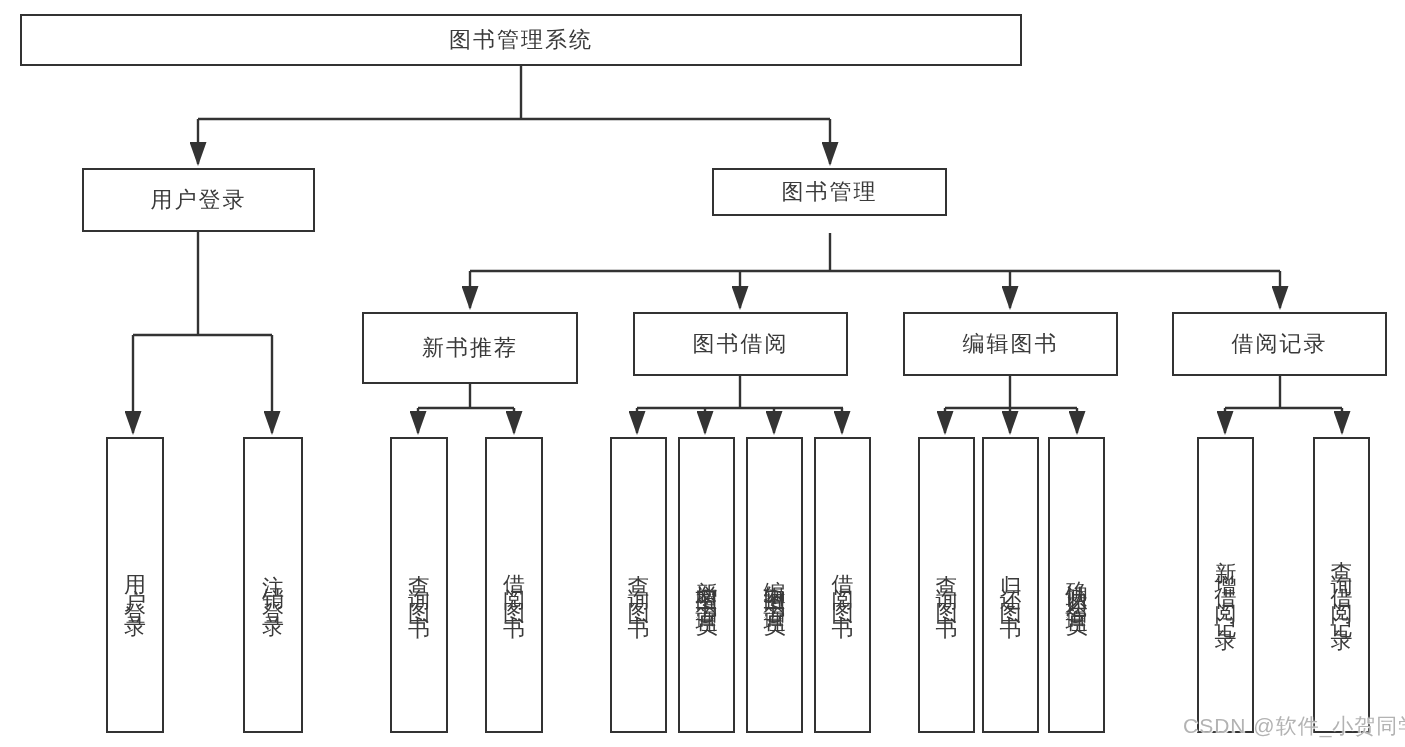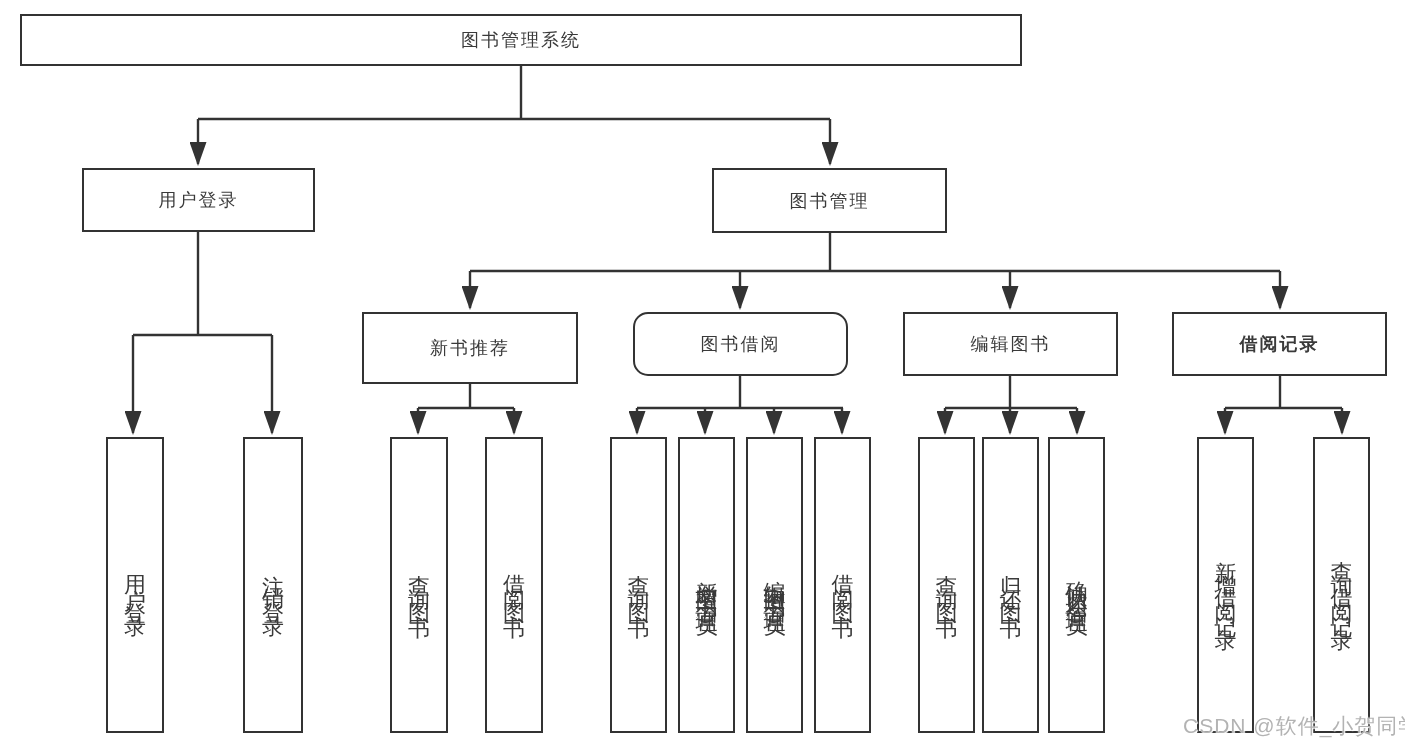--- a/index.html
+++ b/index.html
@@ -20,44 +20,44 @@
     position: absolute;
     box-sizing: border-box;
     border: 2px solid #333333;
     background: #ffffff;
     display: flex;
     align-items: center;
     justify-content: center;
     color: #3a3a3a;
   }
   .hnode {
-    font-size: 18px;
+    font-size: 22px;
     letter-spacing: 2px;
     white-space: nowrap;
   }
   .vnode {
     font-size: 22px;
   }
   .vnode .vtext {
     writing-mode: vertical-rl;
     text-orientation: upright;
     letter-spacing: 14px;
     line-height: 1;
   }
   .vnode .vtext.long {
     letter-spacing: 5px;
   }
   
   #n-root          { left: 20px;   top: 14px;  width: 1002px; height: 52px; }
   #n-user-login    { left: 82px;   top: 168px; width: 233px;  height: 64px; }
-  #n-book-mgmt     { left: 712px;  top: 168px; width: 235px;  height: 65px; text-align: center; }
+  #n-book-mgmt     { left: 712px;  top: 168px; width: 235px;  height: 48px; text-align: center; }
   #n-new-book      { left: 362px;  top: 312px; width: 216px;  height: 72px; }
-  #n-book-borrow   { left: 633px;  top: 312px; width: 215px;  height: 64px; border-radius: 15px; }
+  #n-book-borrow   { left: 633px;  top: 312px; width: 215px;  height: 64px; }
   #n-current-borrow{ left: 903px;  top: 312px; width: 215px;  height: 64px; }
-  #n-borrow-record { left: 1172px; top: 312px; width: 215px;  height: 64px; font-weight: bold; }
+  #n-borrow-record { left: 1172px; top: 312px; width: 215px;  height: 64px; }
   #n-leaf-login    { left: 106px;  top: 437px; width: 58px; height: 296px; }
   #n-leaf-logout   { left: 243px;  top: 437px; width: 60px; height: 296px; }
   #n-leaf-rec-query  { left: 390px; top: 437px; width: 58px; height: 296px; }
   #n-leaf-rec-borrow { left: 485px; top: 437px; width: 58px; height: 296px; }
   #n-leaf-bb-query   { left: 610px; top: 437px; width: 57px; height: 296px; }
   #n-leaf-bb-add     { left: 678px; top: 437px; width: 57px; height: 296px; }
   #n-leaf-bb-edit    { left: 746px; top: 437px; width: 57px; height: 296px; }
   #n-leaf-bb-borrow  { left: 814px; top: 437px; width: 57px; height: 296px; }
   #n-leaf-cb-query   { left: 918px; top: 437px; width: 57px; height: 296px; }
   #n-leaf-cb-return  { left: 982px; top: 437px; width: 57px; height: 296px; }

